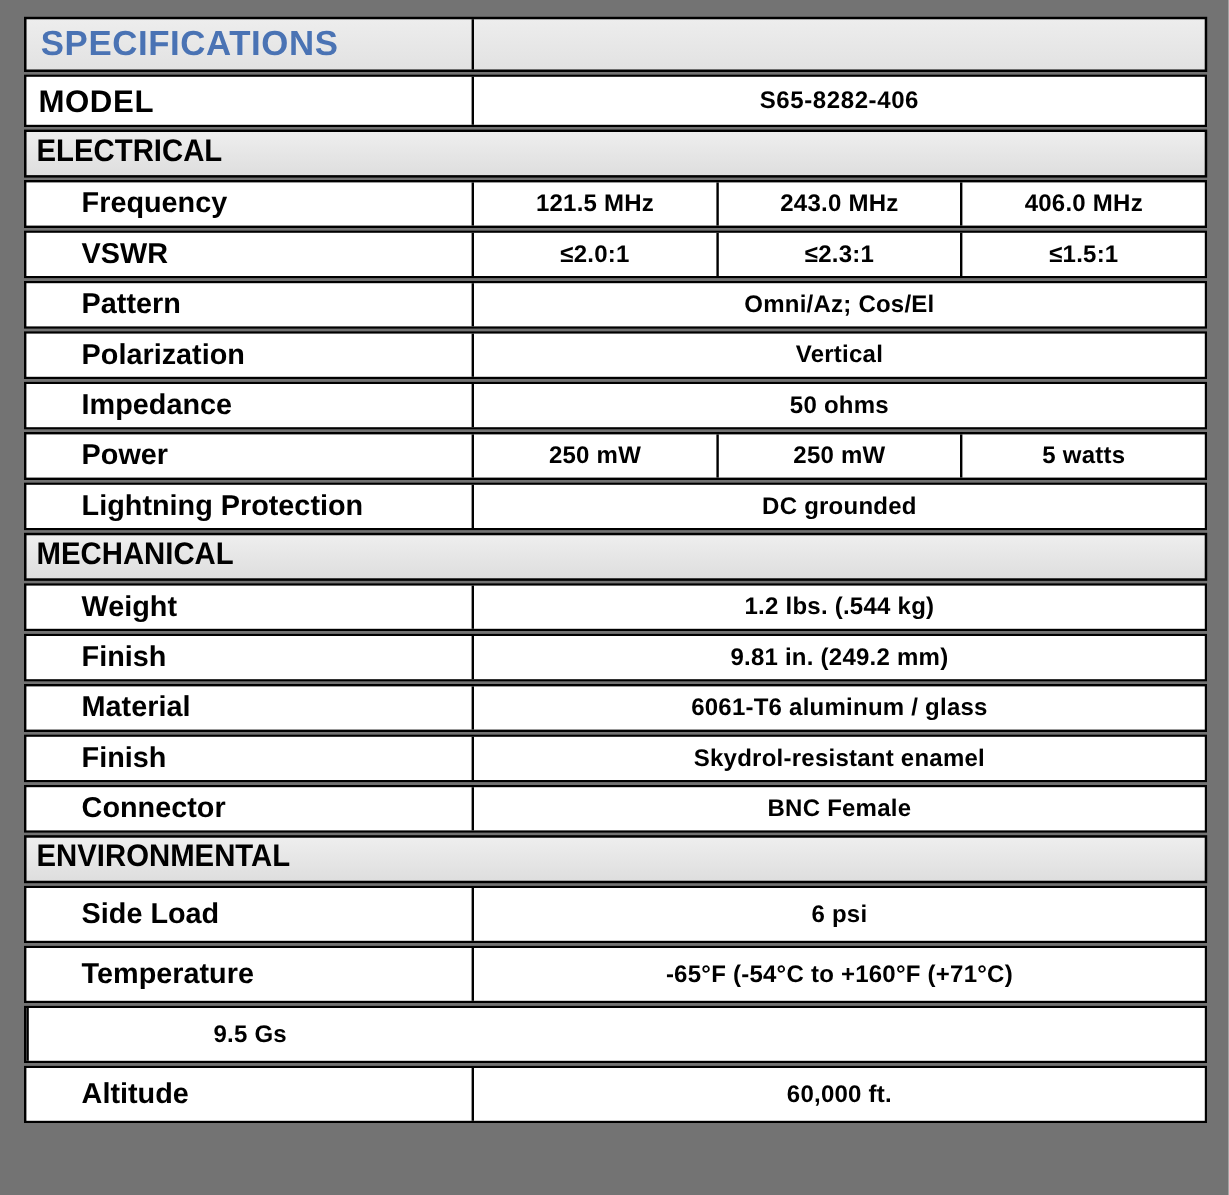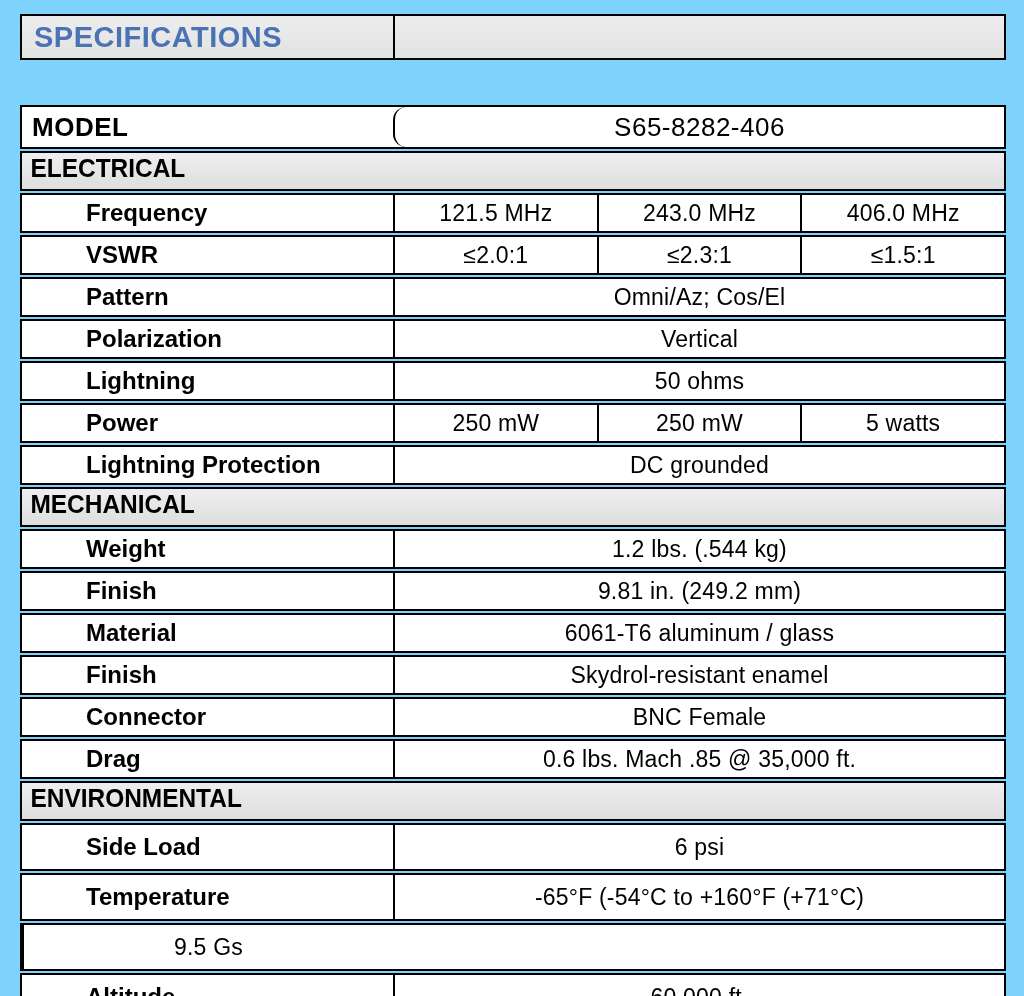--- a/index.html
+++ b/index.html
@@ -9,21 +9,21 @@
     width: 1024px;
     height: 996px;
     font-family: "Liberation Sans", sans-serif;
     color: #000000;
     -webkit-font-smoothing: antialiased;
   }
   .page {
     position: relative;
     width: 1024px;
     height: 996px;
-    background: #7dd3fc;
+    background: #737373;
     overflow: hidden;
   }
   .spec-table {
     position: absolute;
     left: 20px;
     top: 14px;
     width: 986px;
     display: flex;
     flex-direction: column;
     gap: 2px;
@@ -40,53 +40,52 @@
   .cell {
     display: flex;
     align-items: center;
     box-sizing: border-box;
     overflow: hidden;
     white-space: nowrap;
   }
   .cell.value {
     justify-content: center;
     border-left: 2px solid #000000;
-    font-size: 23px;
-    font-weight: 400;
+    font-size: 20px;
+    font-weight: 700;
     letter-spacing: 0.2px;
   }
   .cell.label {
     font-weight: 700;
     font-size: 24px;
-    padding-left: 64px;
+    padding-left: 46px;
   }
   
   .header-row {
     height: 46px;
     background: linear-gradient(180deg, #ededed 0%, #e2e2e2 100%);
   }
   .header-row .cell.label {
     padding-left: 12px;
     font-size: 29px;
     letter-spacing: 0.5px;
   }
   .header-row .cell.value { background: transparent; }
   .spec-title-text { display: inline-block; }
   
-  .model-row { height: 44px; margin-top: 43px; }
+  .model-row { height: 44px; }
   .model-row .cell.label {
     padding-left: 10px;
     font-size: 26px;
     letter-spacing: 0.5px;
   }
   .model-row .cell.value {
-    font-weight: 400;
-    font-size: 26px;
+    font-weight: 700;
+    font-size: 20px;
     letter-spacing: 0.5px;
-    border-radius: 13px;
   }
   
   .band {
     height: 40px;
     grid-template-columns: 1fr;
     background: linear-gradient(180deg, #eeeeee 0%, #dedede 100%);
     display: flex;
     align-items: flex-start;
   }
   .band-text {
@@ -137,21 +136,21 @@
       </div>
       <div class="row spec cols2">
         <div class="cell label">Pattern</div>
         <div class="cell value">Omni/Az; Cos/El</div>
       </div>
       <div class="row spec cols2">
         <div class="cell label">Polarization</div>
         <div class="cell value">Vertical</div>
       </div>
       <div class="row spec cols2">
-        <div class="cell label">Lightning</div>
+        <div class="cell label">Impedance</div>
         <div class="cell value">50 ohms</div>
       </div>
       <div class="row spec cols4">
         <div class="cell label">Power</div>
         <div class="cell value">250 mW</div>
         <div class="cell value">250 mW</div>
         <div class="cell value">5 watts</div>
       </div>
       <div class="row spec cols2">
         <div class="cell label">Lightning Protection</div>
@@ -173,24 +172,20 @@
         <div class="cell value">6061-T6 aluminum / glass</div>
       </div>
       <div class="row spec cols2">
         <div class="cell label">Finish</div>
         <div class="cell value">Skydrol-resistant enamel</div>
       </div>
       <div class="row spec cols2">
         <div class="cell label">Connector</div>
         <div class="cell value">BNC Female</div>
       </div>
-      <div class="row spec cols2">
-        <div class="cell label">Drag</div>
-        <div class="cell value">0.6 lbs. Mach .85 @ 35,000 ft.</div>
-      </div>
       <div class="row band">
         <span class="band-text">ENVIRONMENTAL</span>
       </div>
       <div class="row spec cols2 tall">
         <div class="cell label">Side Load</div>
         <div class="cell value">6 psi</div>
       </div>
       <div class="row spec cols2 tall">
         <div class="cell label">Temperature</div>
         <div class="cell value">-65°F (-54°C to +160°F (+71°C)</div>

